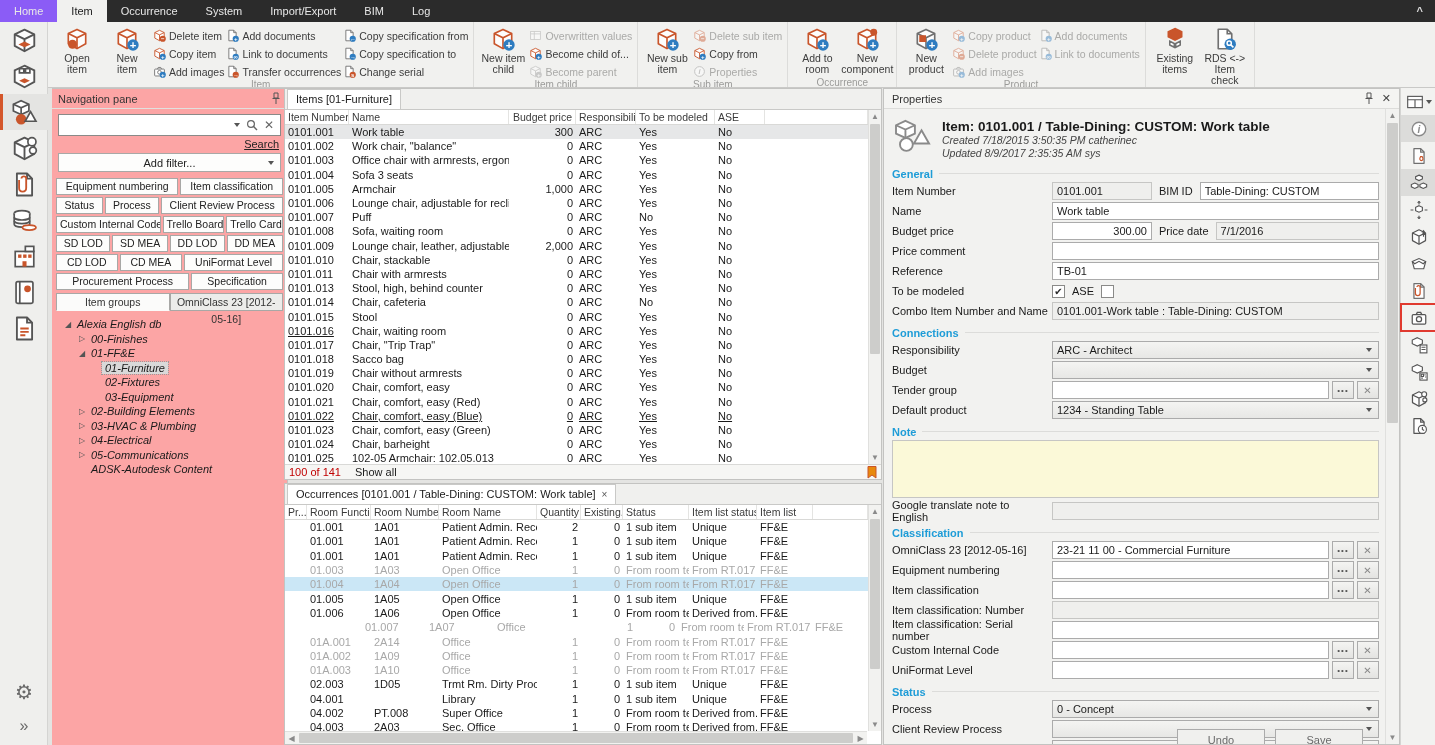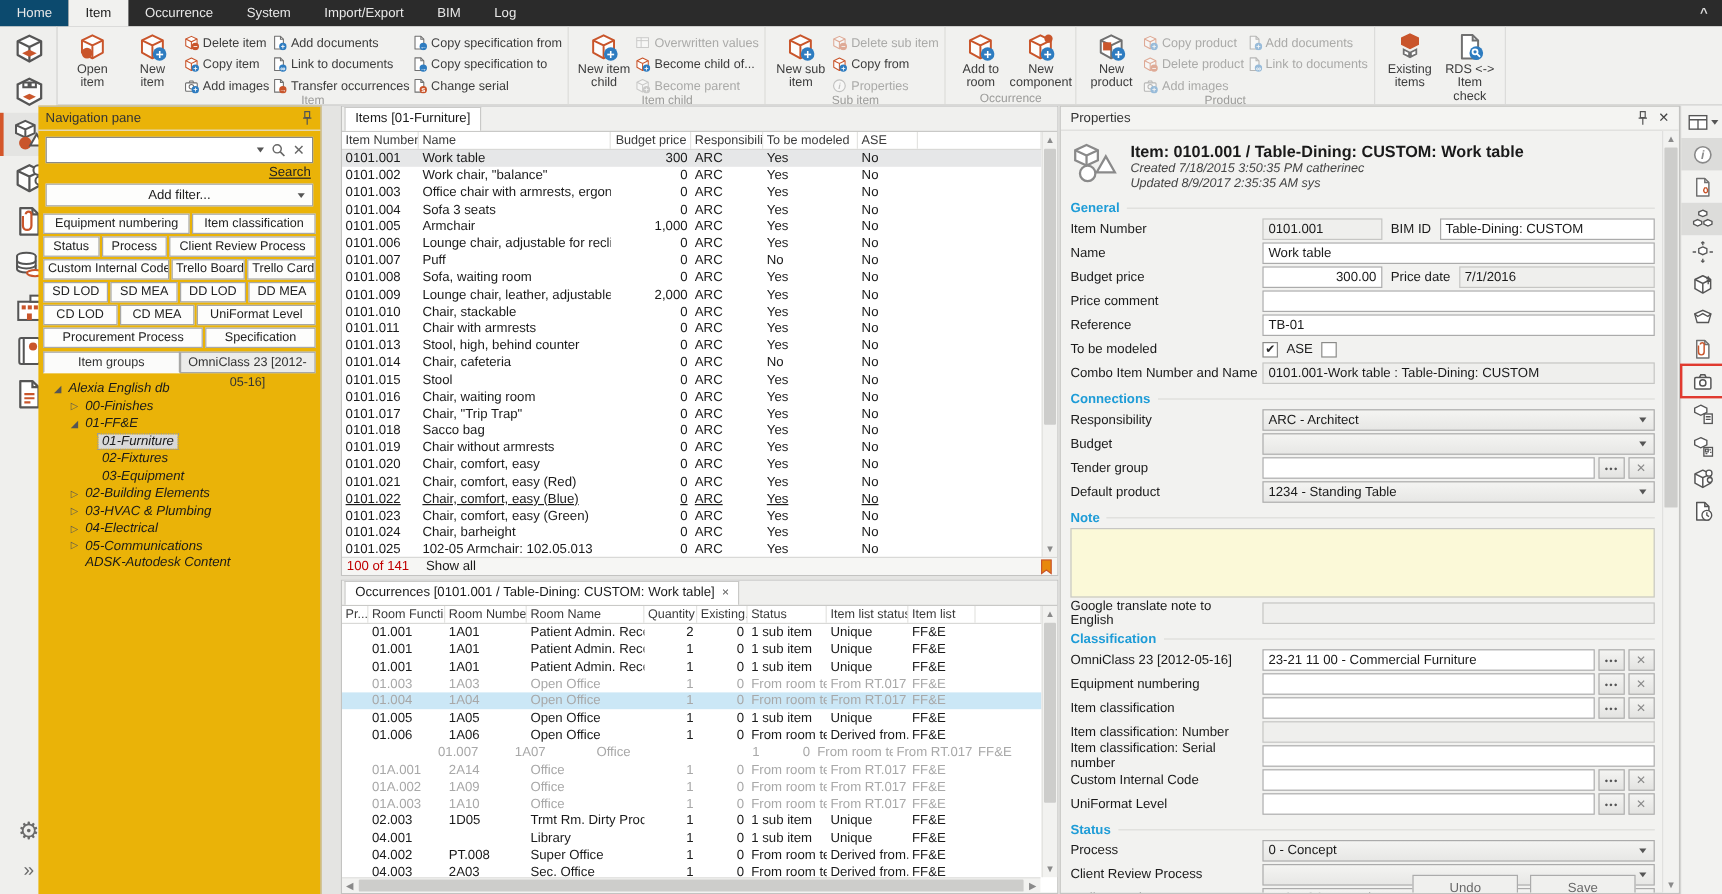--- a/index.html
+++ b/index.html
@@ -4,21 +4,21 @@
 <style>
   * { margin:0; padding:0; box-sizing:border-box; }
   html,body { width:1435px; height:745px; overflow:hidden; background:#e4e4e2;
     font-family:"Liberation Sans", sans-serif; font-size:11px; color:#1a1a1a; }
   svg { display:block; }
 
   
   #menubar { position:absolute; left:0; top:0; width:1435px; height:22px; background:#2b2b2b;
     display:flex; align-items:stretch; }
   .mtab { color:#e8e8e8; padding:0 14px; display:flex; align-items:center; font-size:11px; cursor:default; }
-  .mtab.home { background:#0c4a6e; }
+  .mtab.home { background:#8b5cf6; }
   .mtab.active { background:#f1f1ef; color:#1a1a1a; }
   .mbar-right { margin-left:auto; color:#dcdcdc; padding:0 12px; display:flex; align-items:center; font-weight:bold; }
 
   
   #ribbon { position:absolute; left:48px; top:22px; right:0; height:66px; background:#f1f1ef;
     border-bottom:1px solid #c9c9c7; display:flex; align-items:stretch; overflow:hidden; }
   .rgroup { display:flex; flex-direction:column; border-right:1px solid #dcdcda; padding:0 5px; }
   .rgroup-body { display:flex; flex:1; align-items:flex-start; gap:2px; padding-top:2px; }
   .rgroup-label { text-align:center; font-size:10px; color:#9b9b99; padding:0 2px 2px; }
   .rb-big { width:48px; display:flex; flex-direction:column; align-items:center; text-align:center;
@@ -37,21 +37,21 @@
   #leftbar { position:absolute; left:0; top:22px; width:48px; bottom:0; background:#efefed;
     border-right:1px solid #d4d4d2; }
   .lb-item { width:48px; height:36px; display:flex; align-items:center; justify-content:center; position:relative; cursor:default; }
   .lb-item svg { width:27px; height:27px; }
   .lb-item.active { background:#e4e4e2; }
   .lb-item.active::before { content:""; position:absolute; left:0; top:0; bottom:0; width:3px; background:#d4562a; }
   #leftbar-bottom { position:absolute; bottom:2px; left:0; width:48px; }
   .lb-bottom-item { width:48px; height:34px; display:flex; align-items:center; justify-content:center; color:#6a6a6a; }
 
   
-  #navpane { position:absolute; left:32px; top:88px; width:236px; bottom:0; background:#eab308;
+  #navpane { position:absolute; left:52px; top:88px; width:236px; bottom:0; background:#fca5a5;
     border-right:1px solid #c3c3c1; border-top:1px solid #c3c3c1; }
   .np-title { height:20px; display:flex; align-items:center; padding:0 6px; border-bottom:1px solid #e0e0de; color:#333; }
   .np-pin { margin-left:auto; }
   .np-search-wrap { margin:5px 6px 0; border:1px solid #8a8a88; background:#fff; height:22px;
     display:flex; align-items:center; }
   .np-search-input { flex:1; border:none; outline:none; height:100%; padding:0 4px; font:inherit; background:transparent; }
   .np-search-ctl { display:flex; align-items:center; gap:6px; padding:0 6px; color:#666; }
   .np-search-link { text-align:right; padding:2px 8px 1px; }
   .np-search-link span { text-decoration:underline; color:#222; cursor:pointer; }
   .np-addfilter { margin:2px 6px 4px; border:1px solid #a8a8a6; background:#fdfdfc; height:19px;
@@ -820,21 +820,21 @@
       </div>
       <div class="grow" style="height: 14.2px;">
         <div class="gcell" style="width: 64px;">0101.015</div>
         <div class="gcell" style="width: 160px;">Stool</div>
         <div class="gcell num" style="width: 67px;">0</div>
         <div class="gcell" style="width: 60px;">ARC</div>
         <div class="gcell" style="width: 79px;">Yes</div>
         <div class="gcell" style="width: 50px;">No</div>
       </div>
       <div class="grow" style="height: 14.2px;">
-        <div class="gcell" style="width: 64px;">0101.016</div>
+        <div class="gcell" style="width: 64px; text-decoration: underline;">0101.016</div>
         <div class="gcell" style="width: 160px;">Chair, waiting room</div>
         <div class="gcell num" style="width: 67px;">0</div>
         <div class="gcell" style="width: 60px;">ARC</div>
         <div class="gcell" style="width: 79px;">Yes</div>
         <div class="gcell" style="width: 50px;">No</div>
       </div>
       <div class="grow" style="height: 14.2px;">
         <div class="gcell" style="width: 64px;">0101.017</div>
         <div class="gcell" style="width: 160px;">Chair, "Trip Trap"</div>
         <div class="gcell num" style="width: 67px;">0</div>

